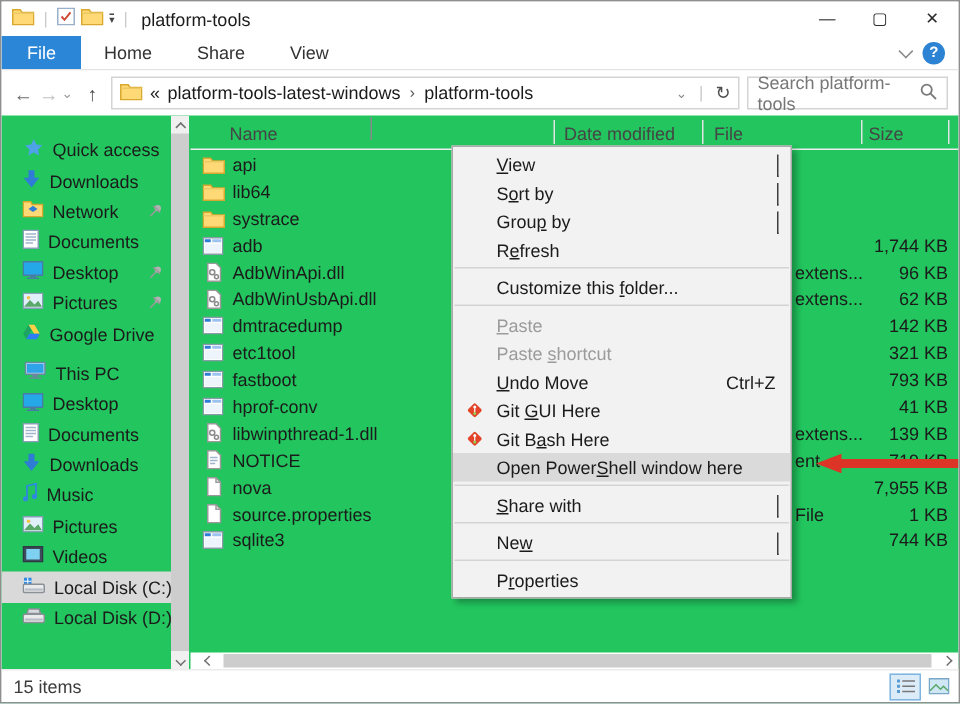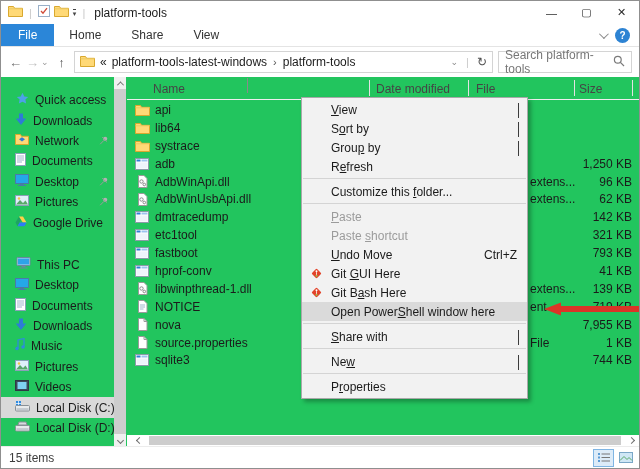--- a/index.html
+++ b/index.html
@@ -38,21 +38,21 @@
   .addr-refresh{font-size:12px;color:#4f4f4f;}
   .searchbox{width:134px;height:22px;border:1px solid #d4d4d4;display:flex;align-items:center;padding:0 6px;color:#777;background:#fff;}
   .searchbox .mag{margin-left:auto;}
   
   .main{position:absolute;top:76px;left:0;right:0;bottom:22px;background:#22c55e;overflow:hidden;}
   
   .sidebar{position:absolute;left:0;top:0;width:113px;bottom:0;padding-top:13px;overflow:hidden;}
   .side-item{height:20.4px;display:flex;align-items:center;gap:6px;white-space:nowrap;}
   .side-item.lvl0{padding-left:15px;}
   .side-item.lvl1{padding-left:14px;}
-  .side-item.gap{margin-top:22px;}
+  .side-item.gap{margin-top:6px;}
   .side-item.selected{background:#d9d9d9;}
   .side-item .pin{margin-left:auto;margin-right:5px;}
   
   .vscroll{position:absolute;left:113px;top:0;width:12px;bottom:0;background:#f0f0f0;}
   .vscroll .thumb{position:absolute;left:0;right:0;top:12px;bottom:12px;background:#cdcdcd;}
   .scroll-arrow{position:absolute;left:0;width:12px;height:12px;display:flex;align-items:center;justify-content:center;}
   .chev{width:5px;height:5px;border-right:1px solid #6f6f6f;border-bottom:1px solid #6f6f6f;}
   .chev.up{transform:rotate(-135deg) translate(-1px,-1px);}
   .chev.down{transform:rotate(45deg);}
   .chev.left{transform:rotate(135deg);}
@@ -365,21 +365,21 @@
           <div class="frow">
             <span class="ficon">
               <svg width="14" height="12" viewBox="0 0 14 12">
                 <rect x="0.5" y="0.5" width="13" height="11" fill="#fff" stroke="#8a9ba8"></rect>
                 <rect x="1.5" y="1.5" width="4" height="2" fill="#2e7cd6"></rect>
                 <rect x="6.5" y="1.5" width="6" height="2" fill="#9cc3ef"></rect>
                 <rect x="1.5" y="4.5" width="11" height="6" fill="#eef4fb"></rect>
               </svg>
             </span>
             <span class="fname">adb</span>
-            <span class="fsize">1,250 KB</span>
+            <span class="fsize">1,744 KB</span>
           </div>
           <div class="frow">
             <span class="ficon">
               <svg width="11" height="13" viewBox="0 0 11 13">
                 <path d="M1.5 0.5 h5.5 l3 3 v9 h-8.5 z" fill="#fff" stroke="#9a9a9a"></path>
                 <circle cx="4.5" cy="6.5" r="1.7" fill="none" stroke="#8a8a8a"></circle>
                 <circle cx="7.3" cy="9.5" r="1.3" fill="none" stroke="#8a8a8a"></circle>
               </svg>
             </span>
             <span class="fname">AdbWinApi.dll</span>

